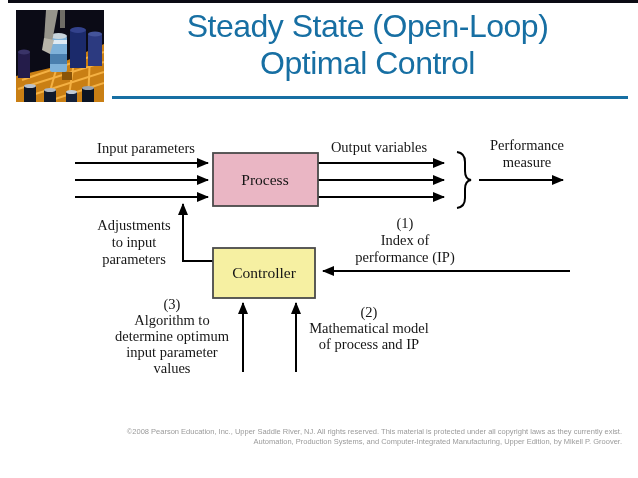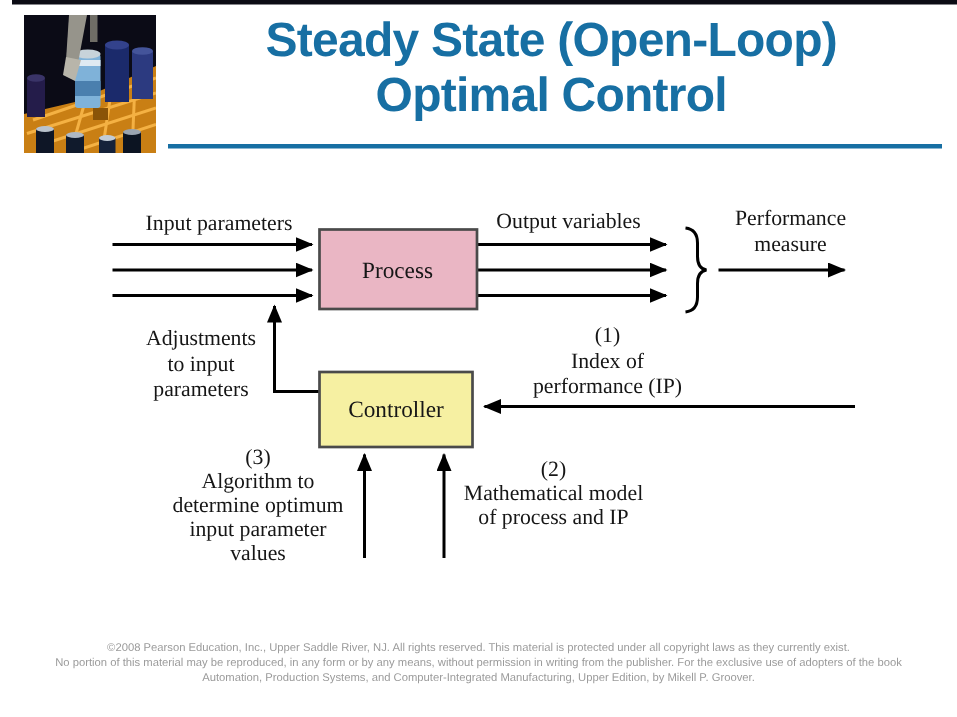--- a/index.html
+++ b/index.html
@@ -4,28 +4,28 @@
 <style>
   html,body{margin:0;padding:0;background:#fff;}
   #slide{
     position:relative;width:638px;height:478px;background:#ffffff;
     font-family:"Liberation Sans",sans-serif;overflow:hidden;
   }
   #top-strip{position:absolute;top:0;left:8px;right:0;height:3px;background:#0b0b14;}
   #photo{position:absolute;left:16px;top:10px;width:88px;height:92px;}
   #title-block{
     position:absolute;top:8px;left:105px;width:525px;text-align:center;
-    color:#176fa3;font-weight:bold;font-size:32px;line-height:37px;letter-spacing:-0.5px;
+    color:#176fa3;font-weight:normal;font-size:32px;line-height:37px;letter-spacing:-0.5px;
   }
   #title-rule{position:absolute;top:96px;left:112px;width:516px;height:3px;background:#176fa3;}
   #diagram{position:absolute;left:0;top:0;width:638px;height:478px;}
   #diagram text{font-family:"Liberation Serif","DejaVu Serif",serif;font-size:14.5px;fill:#161616;}
   #diagram .boxlabel{font-size:15.5px;}
   #footer{
-    position:absolute;top:427px;left:0;right:0;text-align:center;
+    position:absolute;top:427px;left:0;right:16px;text-align:right;
     color:#9b9b9b;font-size:7.5px;line-height:10px;font-family:"Liberation Sans",sans-serif;
   }
   #footer .it{}
 </style>
 </head>
 <body>
 
 <div id="slide">
 
   <div id="top-strip"></div>
@@ -123,17 +123,16 @@
 
     <text x="172" y="309" text-anchor="middle">(3)</text>
     <text x="172" y="325" text-anchor="middle">Algorithm to</text>
     <text x="172" y="341" text-anchor="middle">determine optimum</text>
     <text x="172" y="357" text-anchor="middle">input parameter</text>
     <text x="172" y="373" text-anchor="middle">values</text>
   </svg>
 
   <div id="footer">
     <div>©2008 Pearson Education, Inc., Upper Saddle River, NJ.  All rights reserved.  This material is protected under all copyright laws as they currently exist.</div>
-    <div>No portion of this material may be reproduced, in any form or by any means, without permission in writing from the publisher.  For the exclusive use of adopters of the book</div>
     <div><span class="it">Automation, Production Systems, and Computer-Integrated Manufacturing,</span><span> Upper Edition, by Mikell P. Groover.</span></div>
   </div>
 
 </div>
 
 </body></html>

